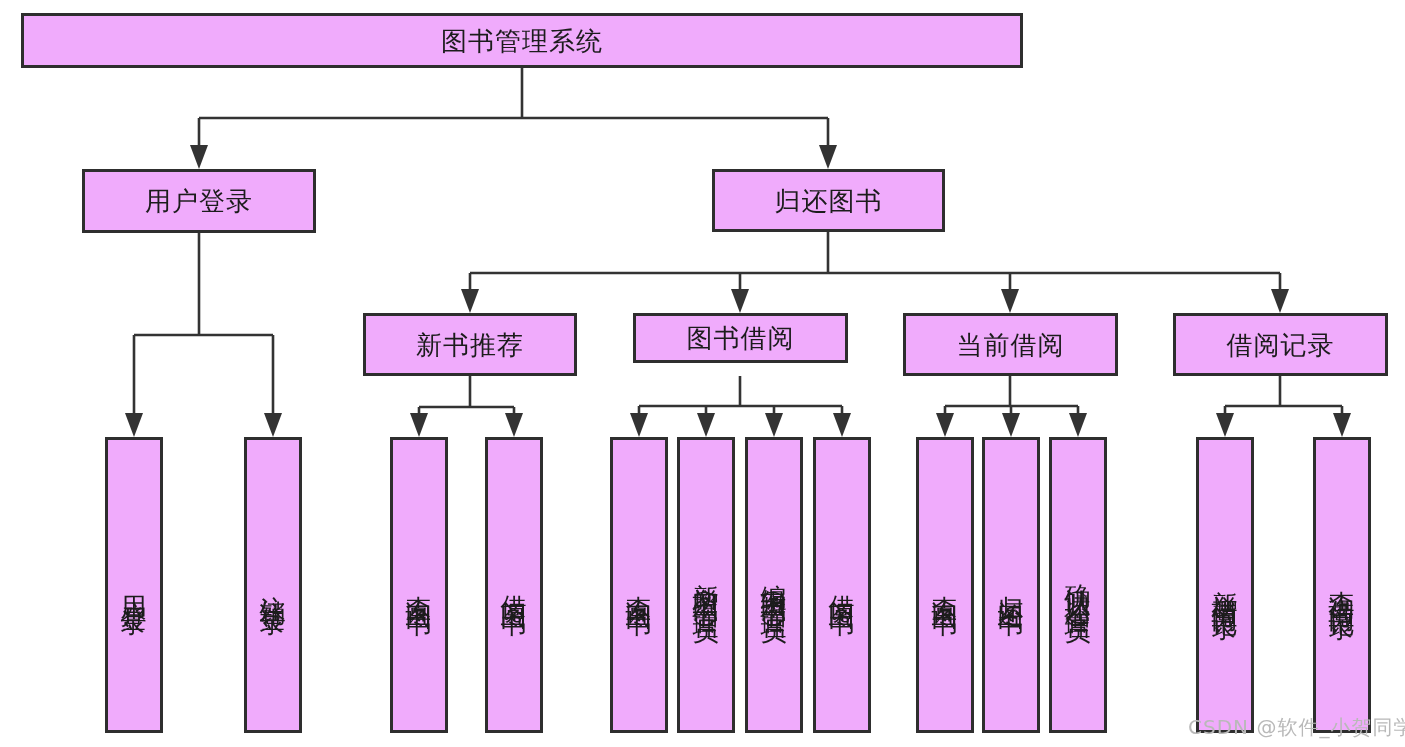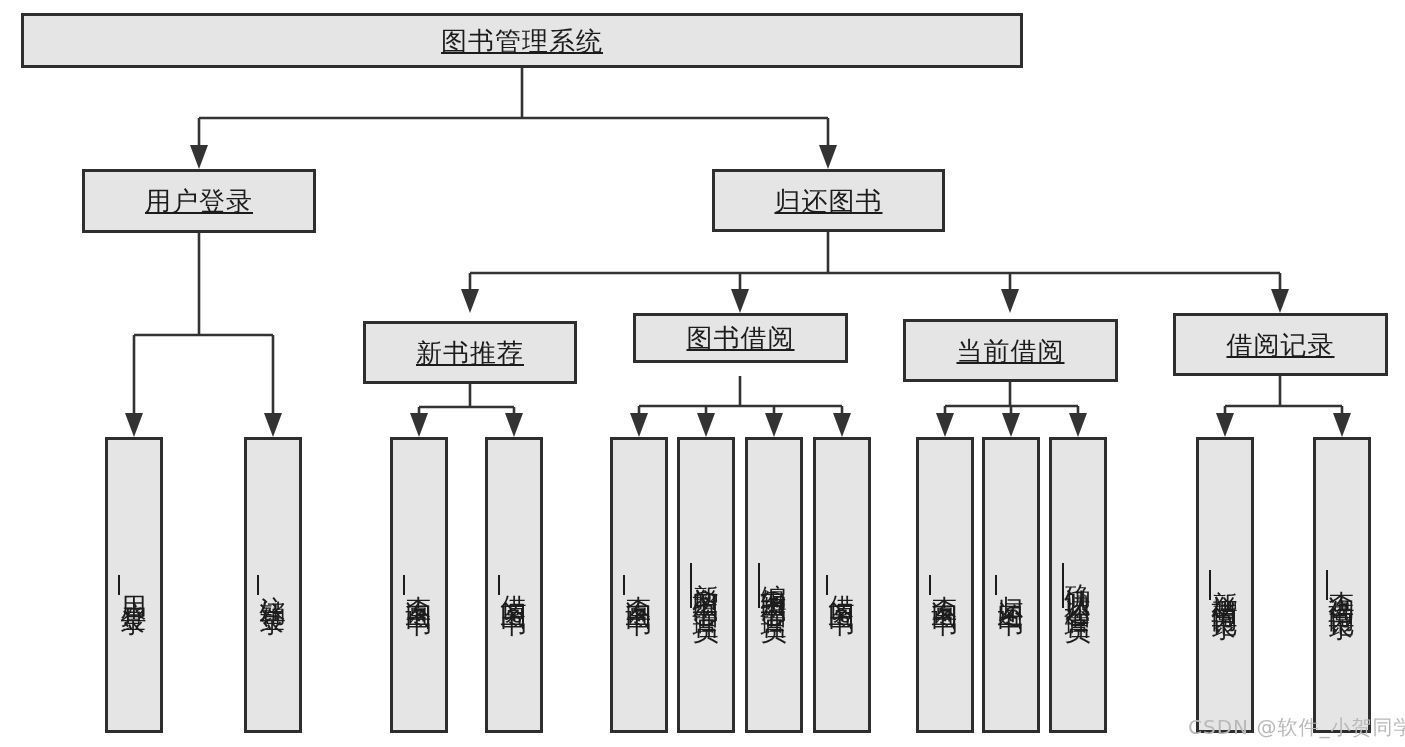--- a/index.html
+++ b/index.html
@@ -15,29 +15,28 @@
     width:1405px;height:747px;
     background:var(--bg);
     font-family:"DejaVu Sans","Liberation Sans",sans-serif;
     overflow:hidden;
   }
   .connector-layer{position:absolute;left:0;top:0;width:1405px;height:747px;}
   .box{
     position:absolute;
     box-sizing:border-box;
     border:3px solid var(--border);
-    background:#e5e5e5;
+    background:#f0abfc;
     display:flex;
     align-items:center;
     justify-content:center;
     color:var(--text);
     font-size:26px;
     line-height:1;
     white-space:nowrap;
-    text-decoration:underline;
   }
   .hbox{letter-spacing:1px;}
   .vbox{
     writing-mode:vertical-rl;
     text-orientation:mixed;
     letter-spacing:5px;
     font-size:26px;
   }
   .watermark{
     position:absolute;
@@ -126,27 +125,27 @@
     <span>图书管理系统</span>
   </div>
 
   <div class="box hbox" style="left:82px;top:169px;width:234px;height:64px;">
     <span>用户登录</span>
   </div>
   <div class="box hbox" style="left:712px;top:169px;width:233px;height:63px;">
     <span>归还图书</span>
   </div>
 
-  <div class="box hbox" style="left:363px;top:313px;width:214px;height:63px;margin-top:8px;">
+  <div class="box hbox" style="left:363px;top:313px;width:214px;height:63px;">
     <span>新书推荐</span>
   </div>
   <div class="box hbox" style="left:633px;top:313px;width:215px;height:50px;">
     <span>图书借阅</span>
   </div>
-  <div class="box hbox" style="left:903px;top:313px;width:215px;height:63px;margin-top:6px;">
+  <div class="box hbox" style="left:903px;top:313px;width:215px;height:63px;">
     <span>当前借阅</span>
   </div>
   <div class="box hbox" style="left:1173px;top:313px;width:215px;height:63px;align-items:center;">
     <span>借阅记录</span>
   </div>
 
   <div class="box vbox" style="left:105px;top:437px;width:58px;height:296px;">
     <span>用户登录</span>
   </div>
   <div class="box vbox" style="left:244px;top:437px;width:58px;height:296px;">

